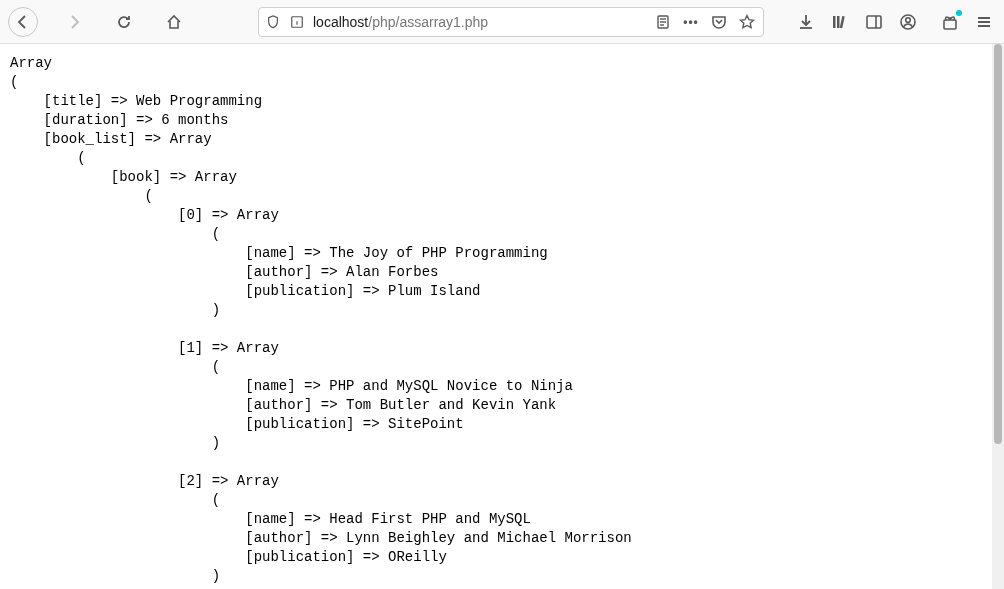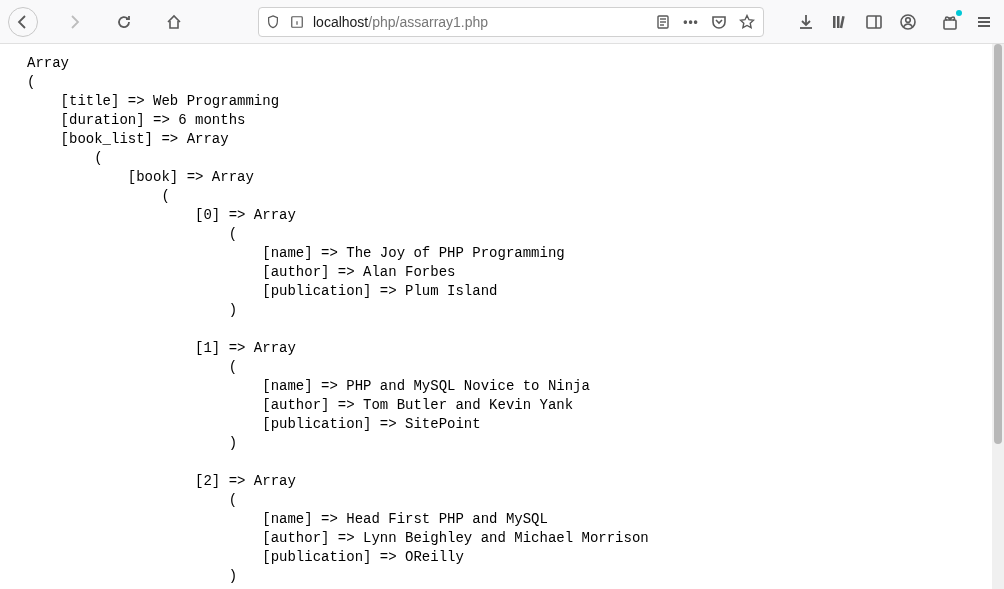--- a/index.html
+++ b/index.html
@@ -111,21 +111,21 @@
       background: #00c8d7;
       border-radius: 50%;
     }
     .content {
       position: absolute;
       top: 44px;
       left: 0;
       right: 0;
       bottom: 0;
       overflow: hidden;
-      padding: 10px 0 0 27px;
+      padding: 10px 0 0 10px;
     }
     pre.php-output {
       font-family: "Courier New", Courier, monospace;
       font-size: 14px;
       line-height: 19px;
       color: #000;
       white-space: pre;
     }
     .scrollbar {
       position: absolute;

